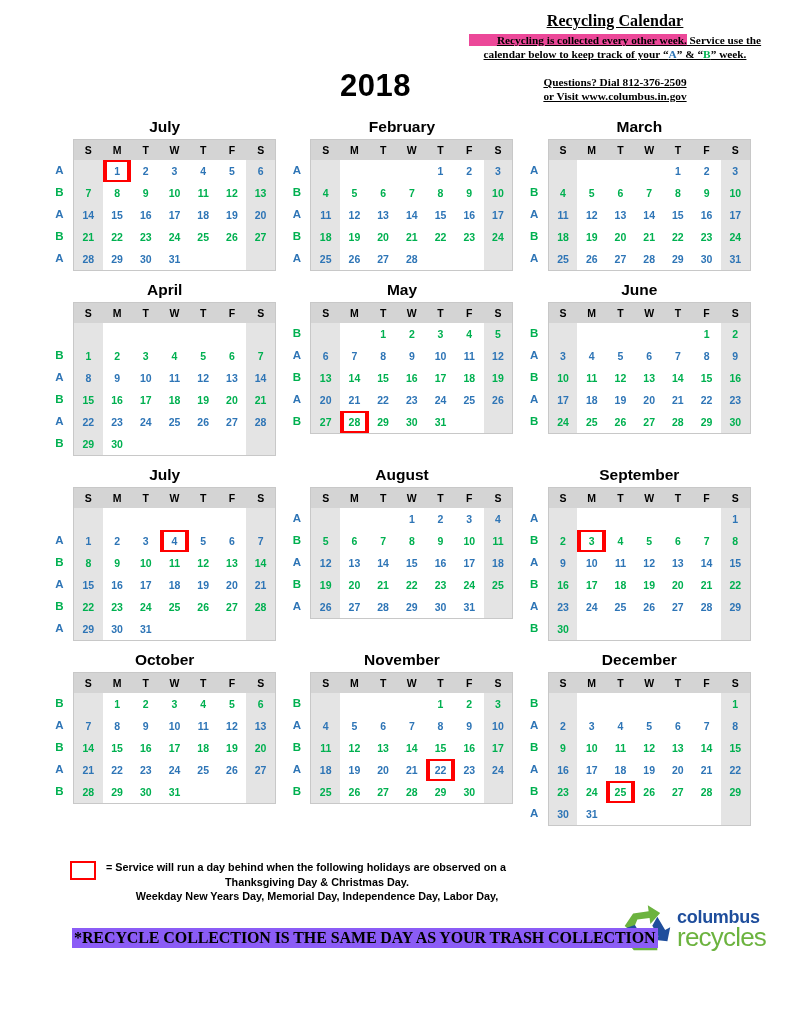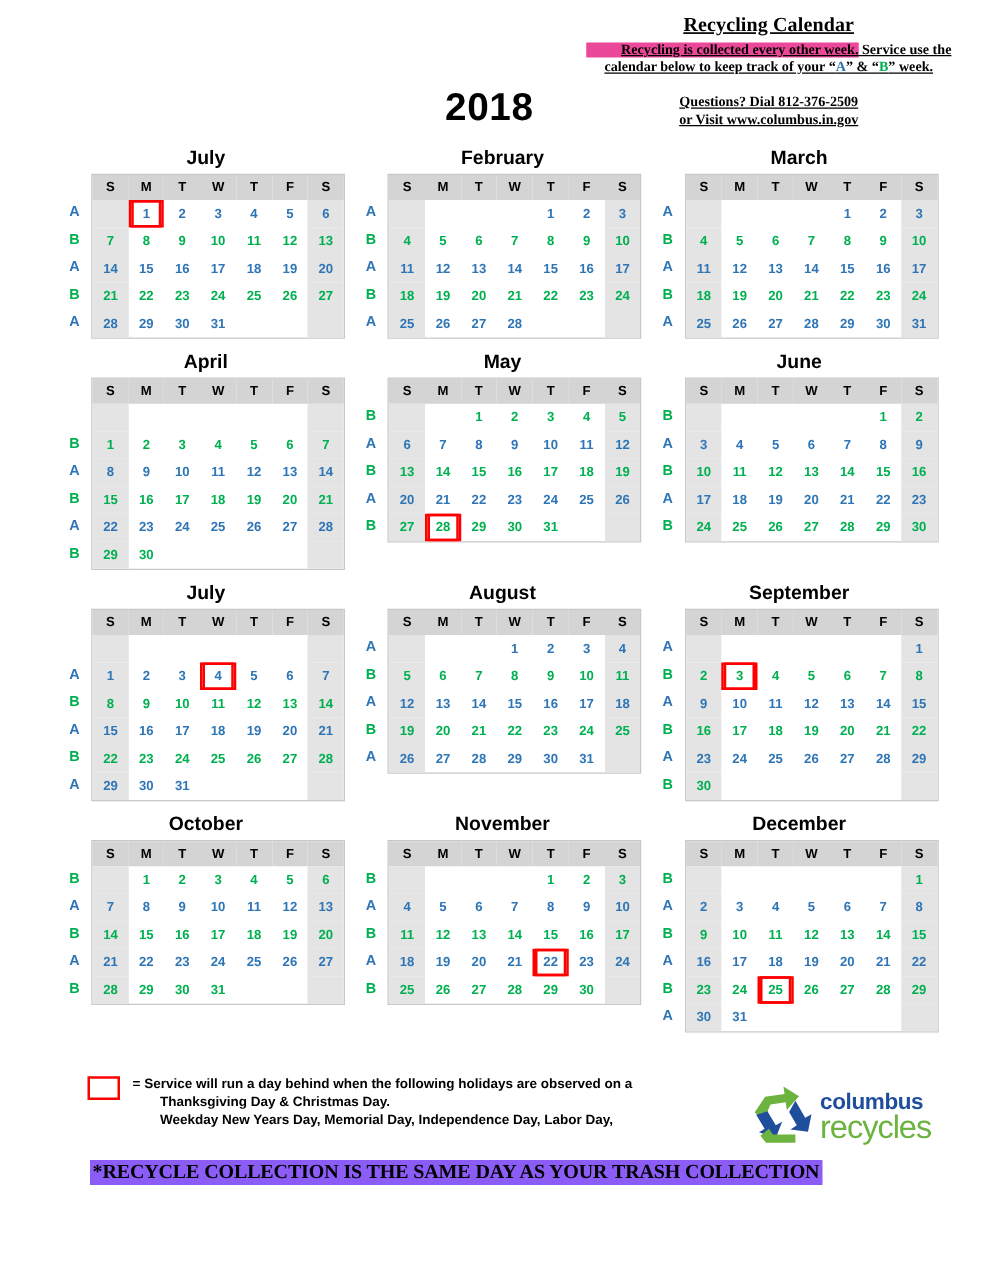--- a/index.html
+++ b/index.html
@@ -40,21 +40,21 @@
   .abold-b { color:#00B050; font-weight:bold; }
   .hdr-contact {
     margin-top: 14px;
     font-size: 11.3px;
     font-weight: bold;
     line-height: 14px;
     color:#000;
   }
   .year {
     position: absolute;
-    left: 356px; top: 68px;
+    left: 340px; top: 68px;
     font-size: 31px;
     font-weight: bold;
     color: #000;
     font-family: "Liberation Sans", sans-serif;
     letter-spacing: .5px;
   }
 
   
   .months {
     position: absolute;
@@ -145,20 +145,21 @@
     outline-offset: -2px;
   }
 
   
   .legend {
     position: absolute;
     left: 70px; top: 860px;
     width: 520px;
     display: flex;
     align-items: flex-start;
+    text-align: center;
   }
   .legend-box {
     width: 26px; height: 19px;
     border: 2.5px solid #ff0000;
     background: #fff;
     flex: 0 0 26px;
     margin-top: 1px;
   }
   .legend-text {
     margin-left: 10px;
@@ -166,24 +167,25 @@
     font-weight: bold;
     line-height: 14.5px;
     color: #000;
     font-family: "Liberation Sans", sans-serif;
   }
   .legend-text .ind { display:block; padding-left: 22px; }
 
   
   .logo {
     position: absolute;
-    left: 596px; top: 860px;
+    left: 596px; top: 896px;
     width: 170px; height: 66px;
     display: flex;
     align-items: center;
+    justify-content: flex-end;
   }
   .logo-mark { width: 56px; height: 56px; flex: 0 0 56px; }
   .logo-text { margin-left: 4px; line-height: 1; }
   .logo-col {
     font-size: 18px; font-weight: bold; color: #1F4E9C;
     font-family: "Liberation Sans", sans-serif;
     letter-spacing: -0.3px; display:block;
   }
   .logo-rec {
     font-size: 26px; color: #6CB33F;

